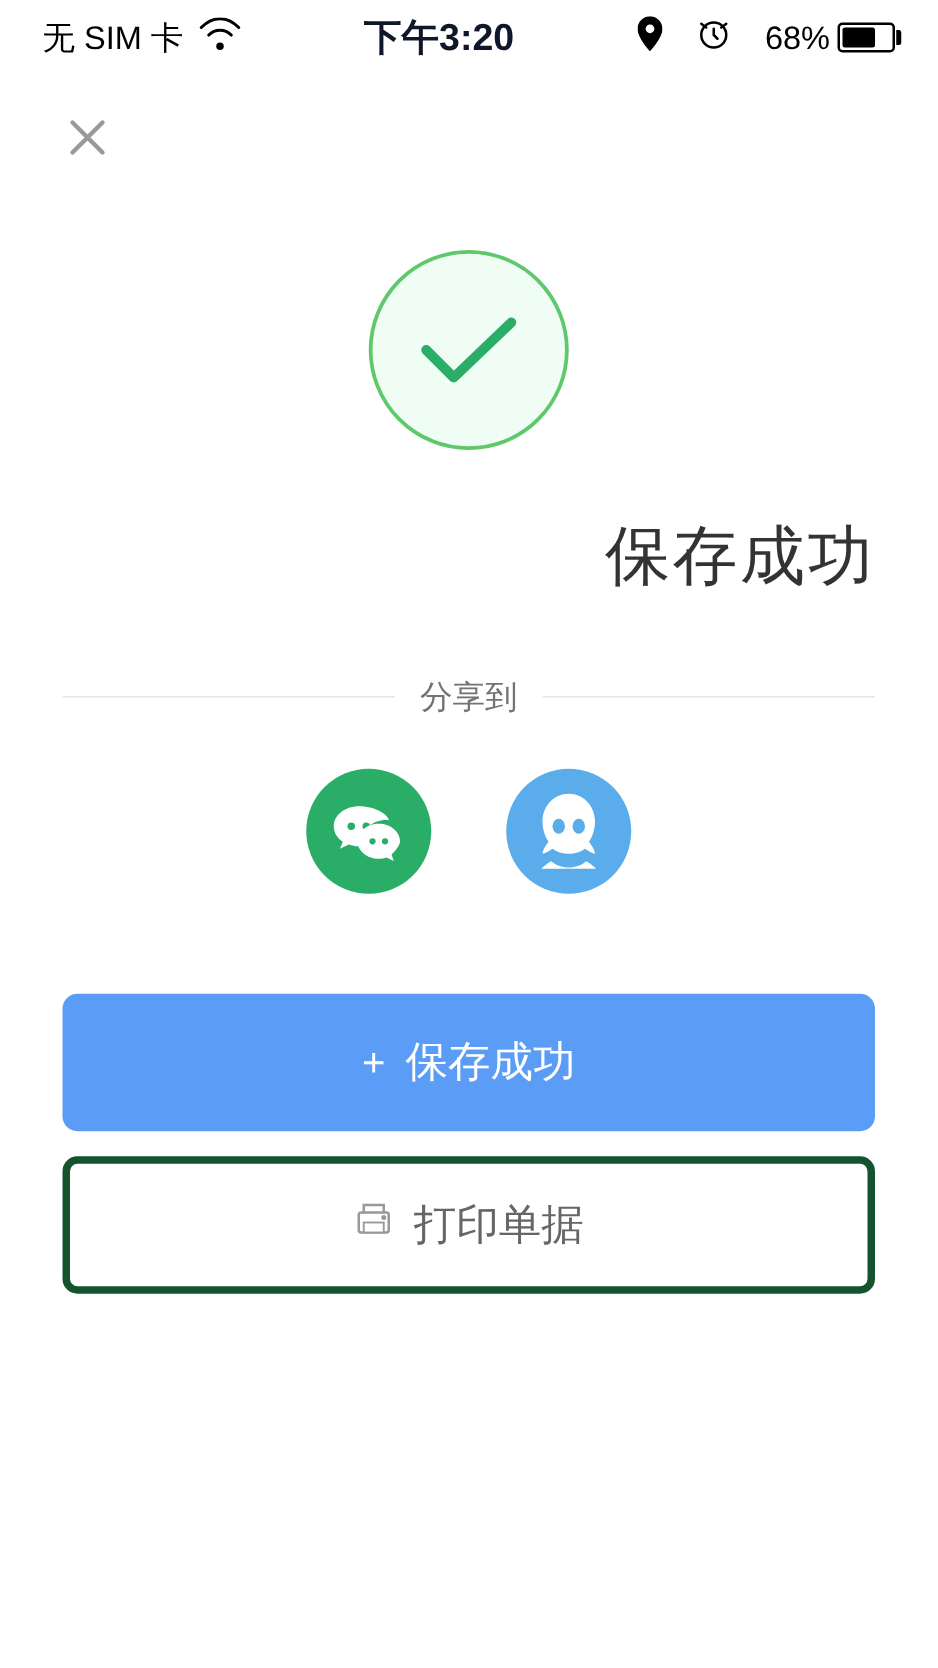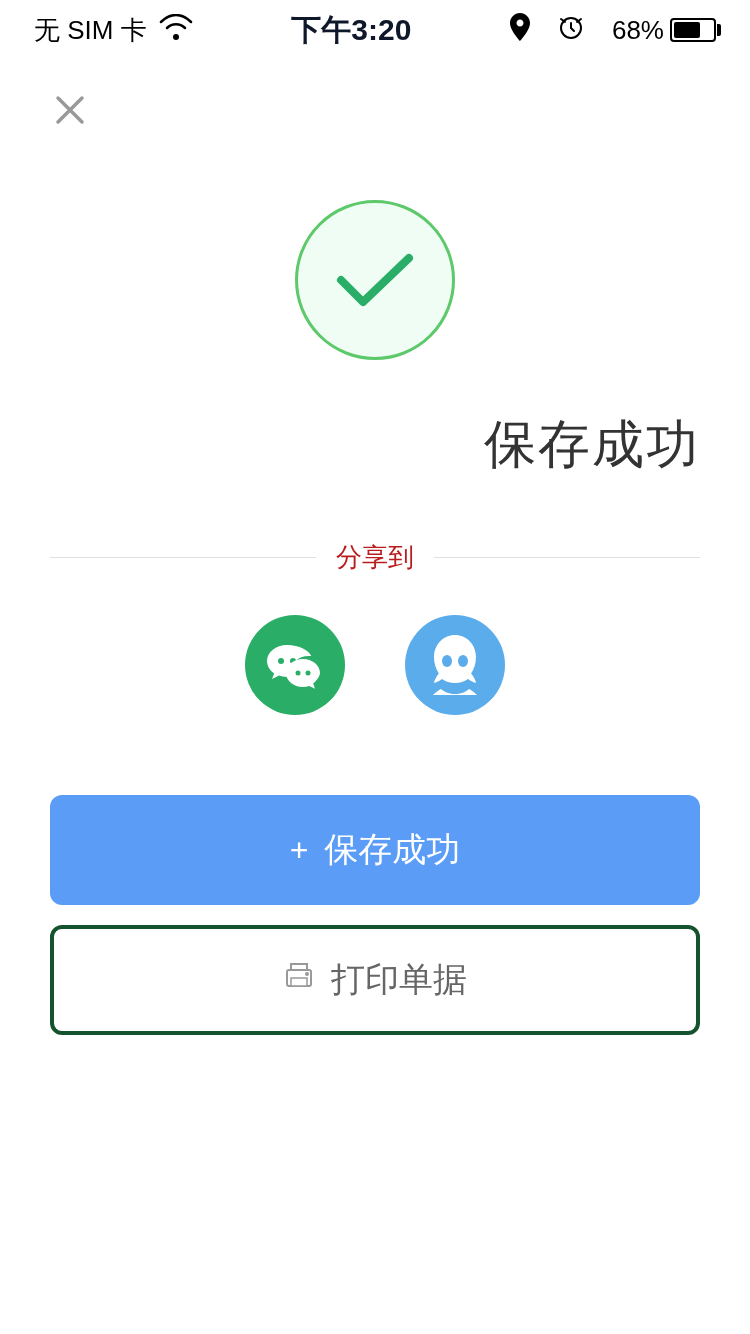--- a/index.html
+++ b/index.html
@@ -145,21 +145,21 @@
     }
 
     .share-line {
       flex: 1;
       height: 1px;
       background: #e0e0e0;
     }
 
     .share-label {
       font-size: 26px;
-      color: #b91c1c;
+      color: #737373;
       white-space: nowrap;
     }
 
     .share-icons {
       display: flex;
       justify-content: center;
       gap: 60px;
       margin-top: 40px;
     }
 
@@ -203,21 +203,21 @@
     }
 
     .btn-primary {
       background: #5b9cf6;
       color: #ffffff;
     }
 
     .btn-secondary {
       background: #ffffff;
       color: #666666;
-      border: 4px solid #14532d;
+      border: 6px solid #14532d;
     }
 
     .btn-icon {
       font-size: 32px;
     }
   </style>
 </head>
 <body>
 
 <div class="status-bar">

